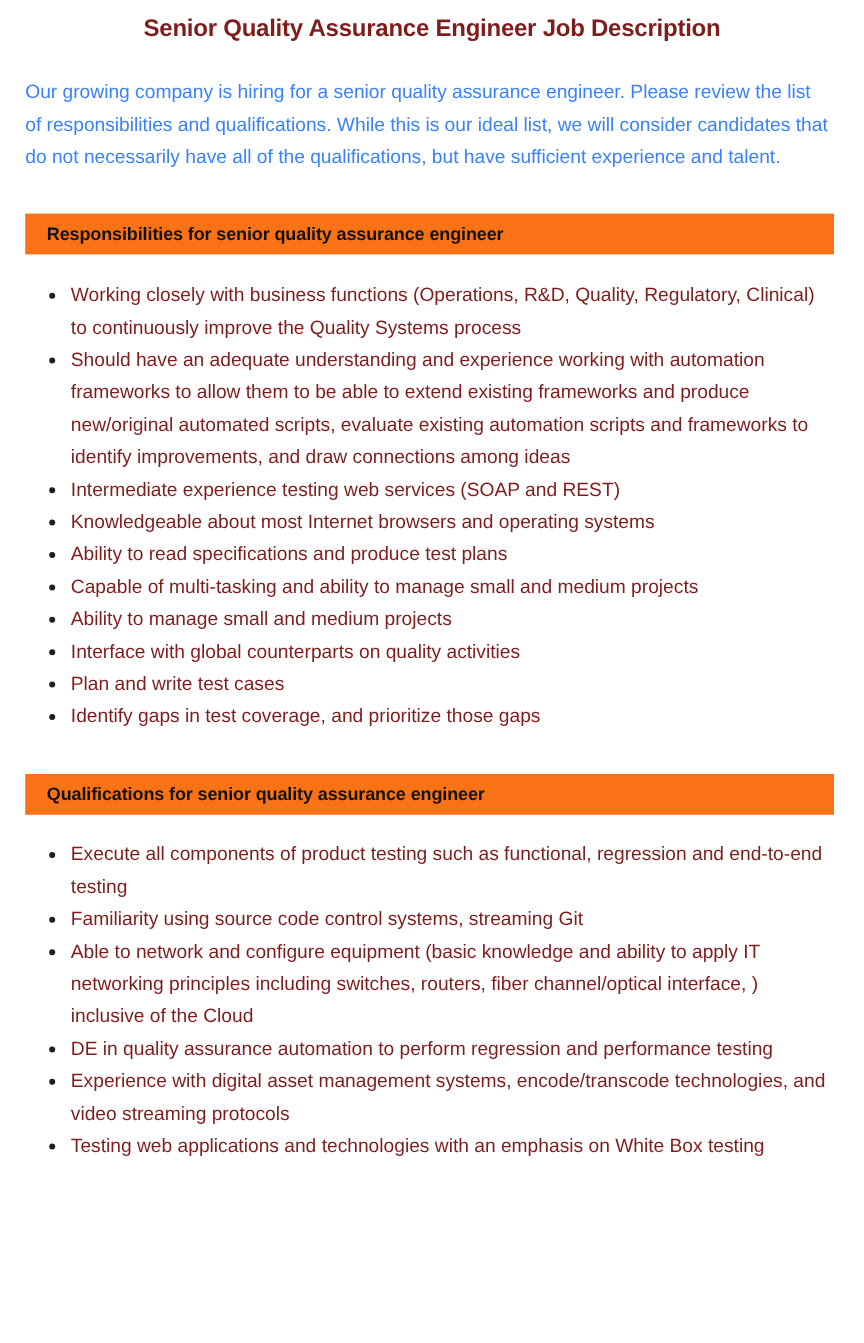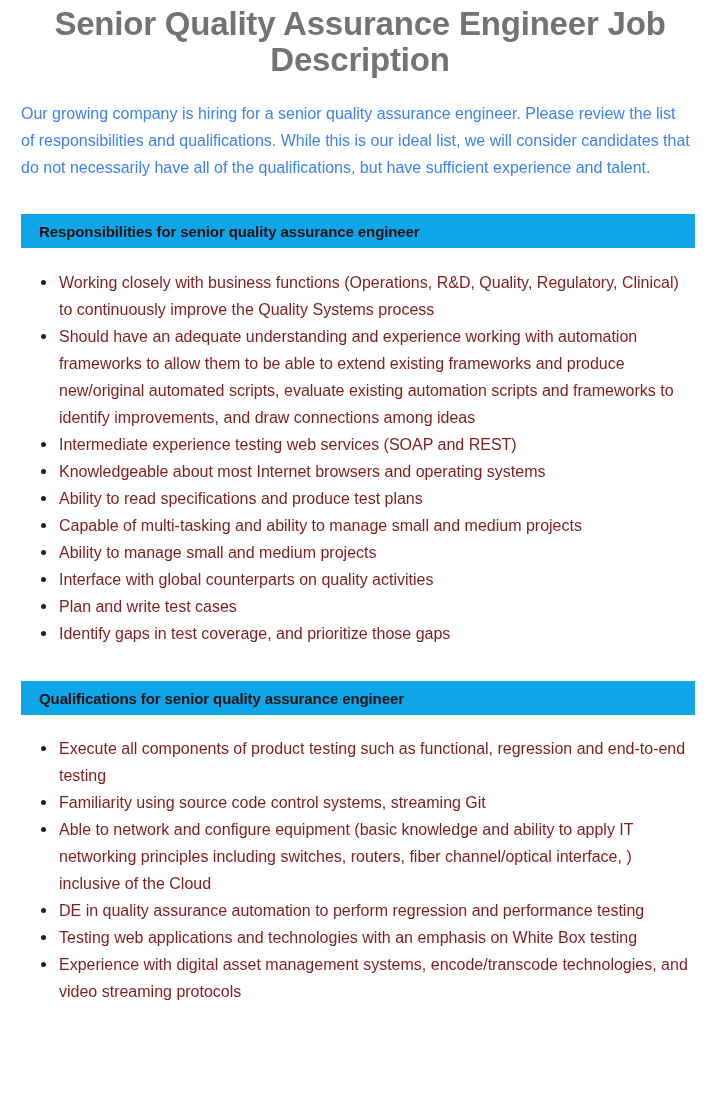--- a/index.html
+++ b/index.html
@@ -20,46 +20,46 @@
     box-sizing: border-box;
     padding: 0;
     position: relative;
     overflow: hidden;
   }
 
   
   .doc-title {
     margin: 0;
     padding: 6px 34px 0 34px;
-    font-size: 33px;
+    font-size: 20px;
     line-height: 36px;
     font-weight: bold;
     text-align: center;
     letter-spacing: -0.2px;
-    color: #737373;
+    color: #7f1d1d;
   }
 
   
   .intro {
     margin: 0;
     padding: 22px 28px 0 21px;
     font-size: 16px;
     line-height: 27px;
     color: #3b82f6;
     text-align: left;
   }
 
   
   .section {
     margin-top: 33px;
   }
 
   .section-header {
     margin: 0 25px 0 21px;
-    background: #0ea5e9;
+    background: #f97316;
     height: 34px;
     display: flex;
     align-items: center;
     padding: 0 0 0 18px;
     box-sizing: border-box;
   }
   .section-header-text {
     font-size: 15px;
     font-weight: bold;
     color: #131313;
@@ -132,19 +132,19 @@
 
   <div class="section section-qualifications">
     <div class="section-header">
       <span class="section-header-text">Qualifications for senior quality assurance engineer</span>
     </div>
     <ul class="bullet-list">
         <li class="bullet-item"><span class="bullet-dot"></span><span>Execute all components of product testing such as functional, regression and end-to-end testing</span></li>
         <li class="bullet-item"><span class="bullet-dot"></span><span>Familiarity using source code control systems, streaming Git</span></li>
         <li class="bullet-item"><span class="bullet-dot"></span><span>Able to network and configure equipment (basic knowledge and ability to apply IT networking principles including switches, routers, fiber channel/optical interface, ) inclusive of the Cloud</span></li>
         <li class="bullet-item"><span class="bullet-dot"></span><span>DE in quality assurance automation to perform regression and performance testing</span></li>
+        <li class="bullet-item"><span class="bullet-dot"></span><span>Experience with digital asset management systems, encode/transcode technologies, and video streaming protocols</span></li>
         <li class="bullet-item"><span class="bullet-dot"></span><span>Testing web applications and technologies with an emphasis on White Box testing</span></li>
-        <li class="bullet-item"><span class="bullet-dot"></span><span>Experience with digital asset management systems, encode/transcode technologies, and video streaming protocols</span></li>
       </ul>
   </div>
 
   <div class="page-bottom-pad"></div>
 </div>
 
 </body></html>

